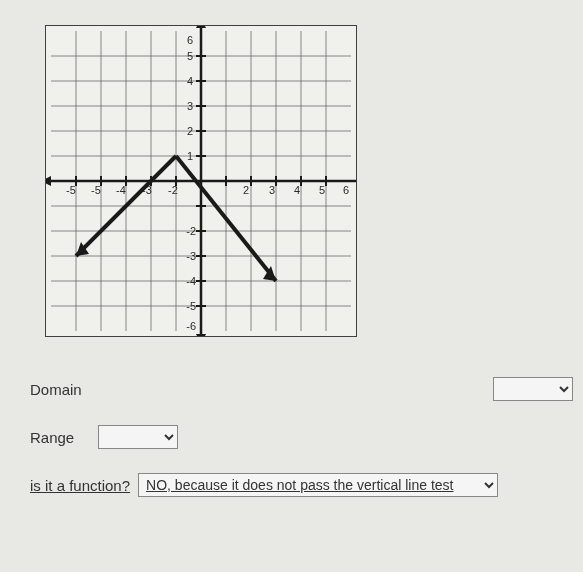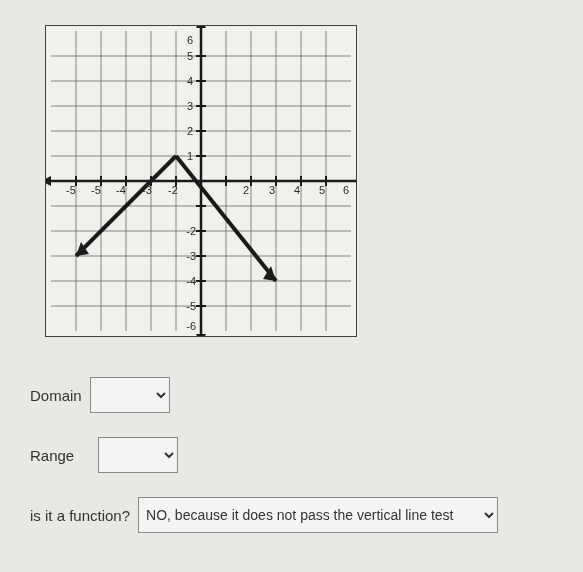--- a/index.html
+++ b/index.html
@@ -29,29 +29,29 @@
       align-items: center;
       gap: 8px;
       font-size: 15px;
       color: #333;
     }
     .form-row label {
       font-weight: normal;
     }
     select {
       font-size: 14px;
-      padding: 8px 3px;
+      padding: 2px 3px;
       border: 1px solid #888;
       background: #f5f5f5;
       color: #333;
       font-family: Arial, sans-serif;
     }
-    .domain-row { margin-left: 20px; margin-top: 40px; }
+    .domain-row { margin-left: 20px; margin-top: 40px; justify-content: space-between; }
     .range-row { margin-left: 20px; margin-top: 24px; gap: 24px; }
-    .func-row { margin-left: 20px; margin-top: 24px; }
+    .func-row { margin-left: 20px; margin-top: 24px; text-decoration: underline; }
     select.long { min-width: 360px; }
     select.short { min-width: 80px; }
   </style>
 </head>
 <body>
 
 <div class="chart-container">
   <svg class="chart-svg" viewBox="0 0 310 310">
     <g>
       <line x1="30" y1="5" x2="30" y2="305" stroke="#6a6a6a" stroke-width="0.8"></line>

